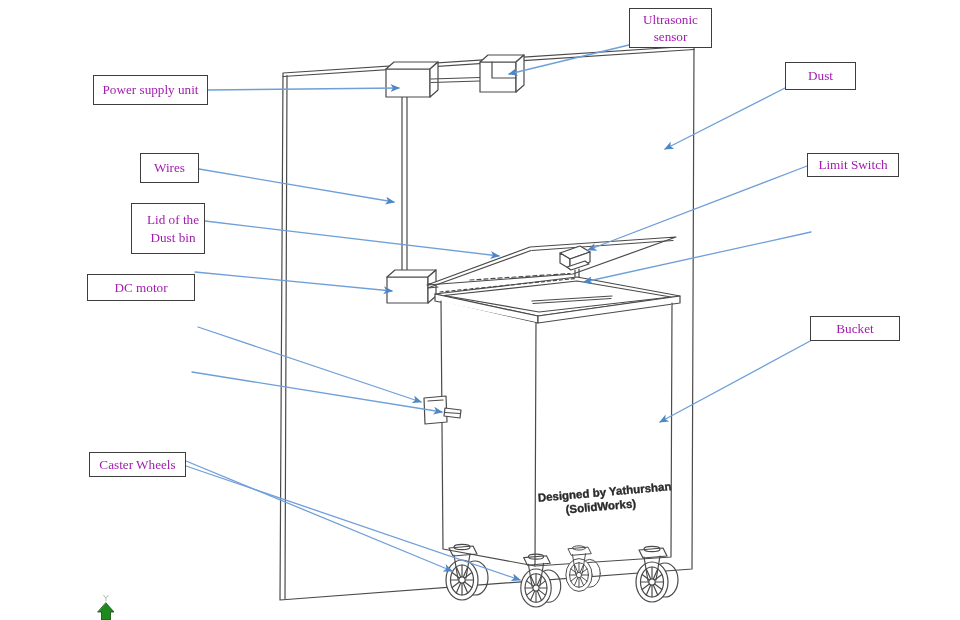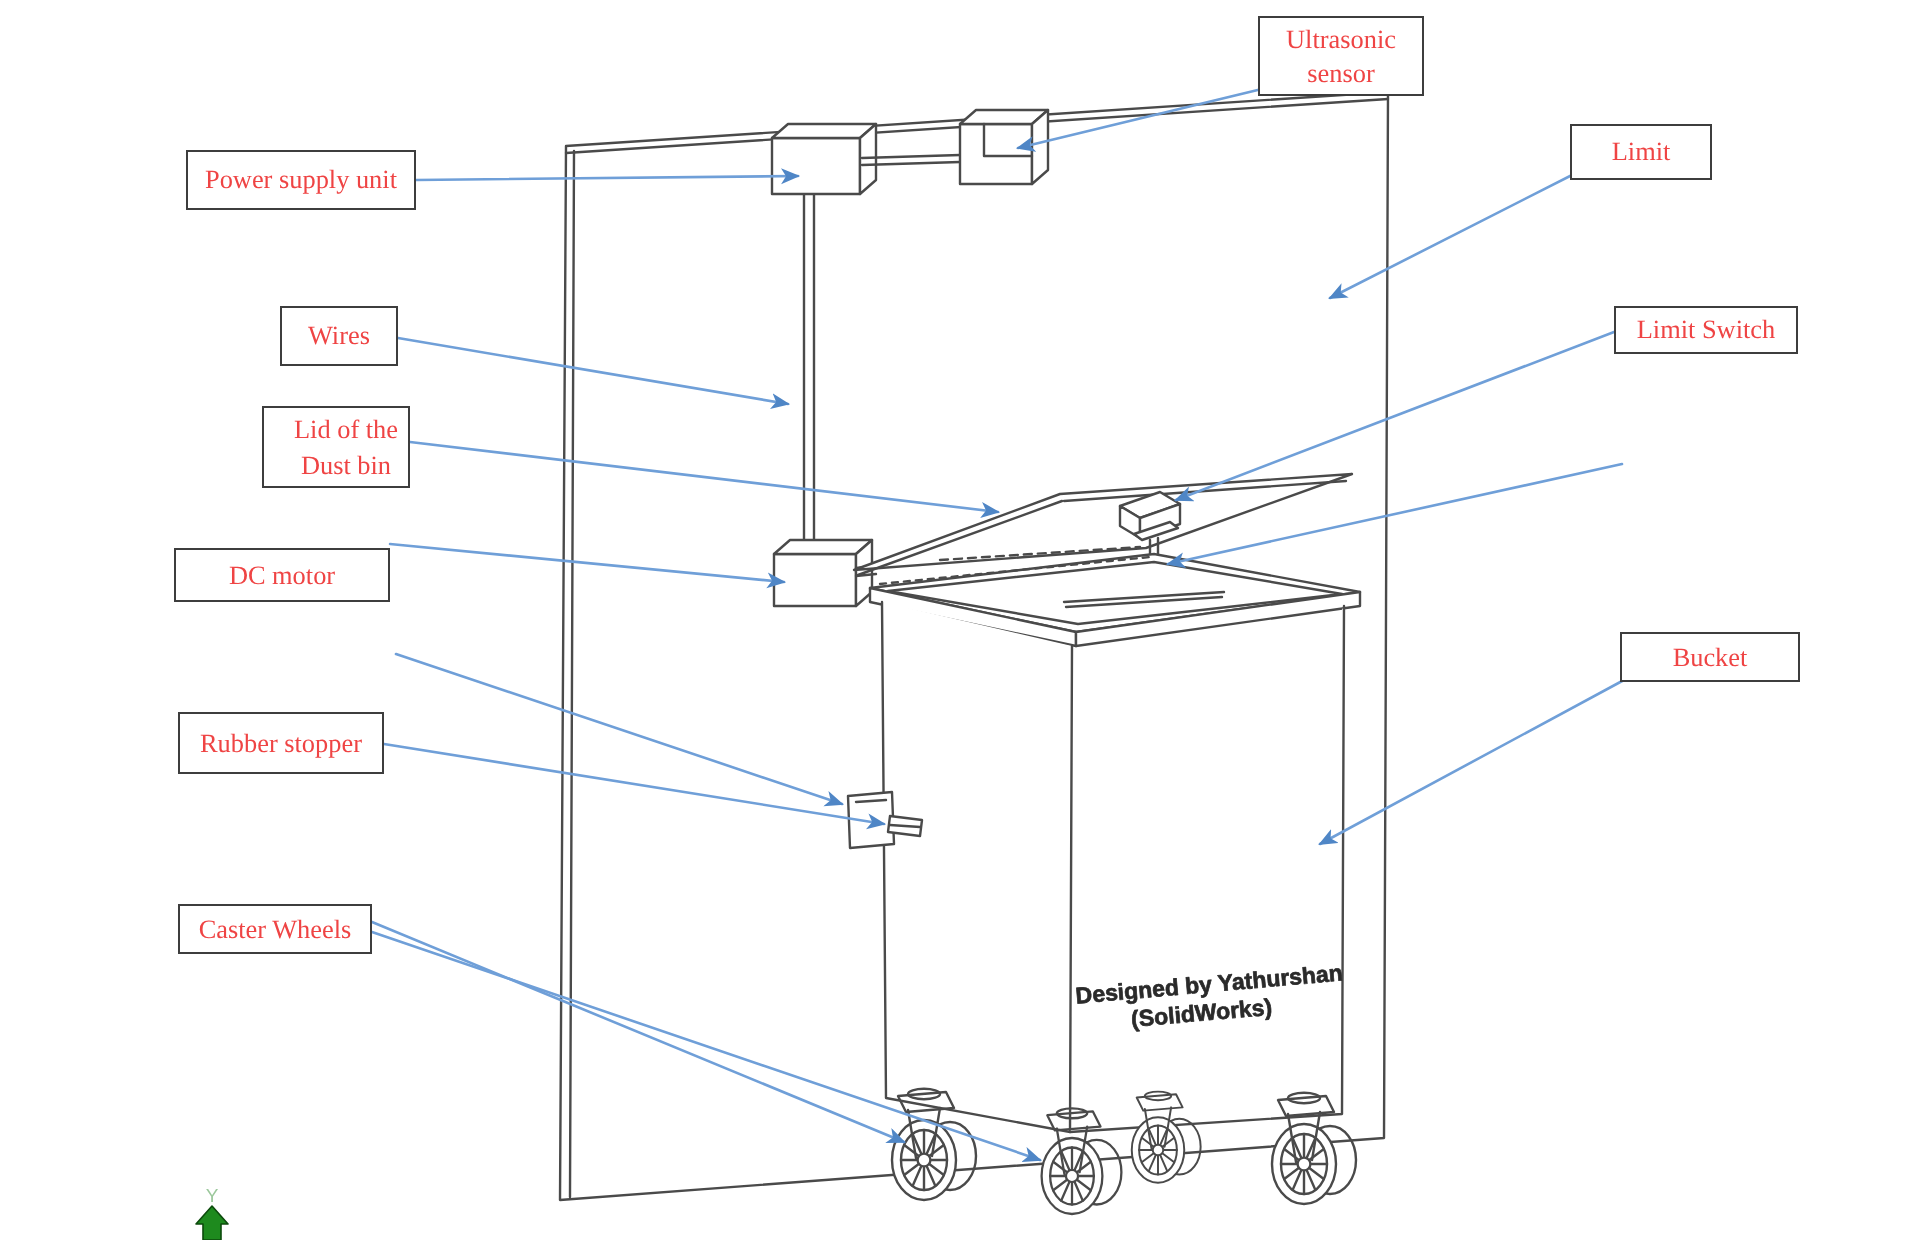--- a/index.html
+++ b/index.html
@@ -1,21 +1,21 @@
 <!DOCTYPE html>
 <html><head>
 <meta charset="utf-8">
 <style>
   html,body{margin:0;padding:0;background:#fff;}
   #stage{position:relative;width:960px;height:620px;background:#ffffff;overflow:hidden;
          font-family:"Liberation Serif", serif;}
   #drawing-svg{position:absolute;left:0;top:0;z-index:1;}
   .callout-box{position:absolute;z-index:2;background:#ffffff;border:1.6px solid #3d3d3d;
          display:flex;align-items:center;justify-content:center;text-align:center;
-         font-size:13.2px;line-height:1.32;color:#ef4444;padding:1px 3px;box-sizing:border-box;}
+         font-size:13.2px;line-height:1.32;color:#a21caf;padding:1px 3px;box-sizing:border-box;}
 </style>
 </head>
 <body>
 
 <div id="stage">
 
 <svg id="drawing-svg" width="960" height="620" viewBox="0 0 960 620" fill="none" stroke="#4a4a4a" stroke-width="1.2" stroke-linecap="round" stroke-linejoin="round">
 
   <defs>
     <marker id="arrow" markerWidth="11" markerHeight="9" refX="8.5" refY="4" orient="auto" markerUnits="userSpaceOnUse">
@@ -145,31 +145,30 @@
     <line x1="812" y1="340" x2="660" y2="422" marker-end="url(#arrow)"></line>
     <line x1="186" y1="461" x2="452" y2="571" marker-end="url(#arrow)"></line>
     <line x1="186" y1="466" x2="520" y2="580" marker-end="url(#arrow)"></line>
   </g>
 </svg>
 
 <div class="callout-box" style="left:629px;top:8px;width:83px;height:40px;">Ultrasonic sensor</div>
 
 <div class="callout-box" style="left:93px;top:75px;width:115px;height:30px;">Power supply unit</div>
 
-<div class="callout-box" style="left:785px;top:62px;width:71px;height:28px;">Limit</div>
+<div class="callout-box" style="left:785px;top:62px;width:71px;height:28px;">Dust</div>
 
 <div class="callout-box" style="left:140px;top:153px;width:59px;height:30px;">Wires</div>
 
 <div class="callout-box" style="left:807px;top:153px;width:92px;height:24px;text-align:center;">Limit Switch</div>
 
-<div class="callout-box" style="left:131px;top:203px;width:74px;height:41px;padding-left:13px;">Lid of the Dust bin</div>
+<div class="callout-box" style="left:131px;top:203px;width:74px;height:51px;padding-left:13px;">Lid of the Dust bin</div>
 
 
 <div class="callout-box" style="left:87px;top:258px;width:108px;height:27px;margin-top:16px;">DC motor</div>
 
 
-<div class="callout-box" style="left:89px;top:356px;width:103px;height:31px;">Rubber stopper</div>
 
 <div class="callout-box" style="left:810px;top:316px;width:90px;height:25px;">Bucket</div>
 
 <div class="callout-box" style="left:89px;top:452px;width:97px;height:25px;">Caster Wheels</div>
 
 </div>
 
 </body></html>

